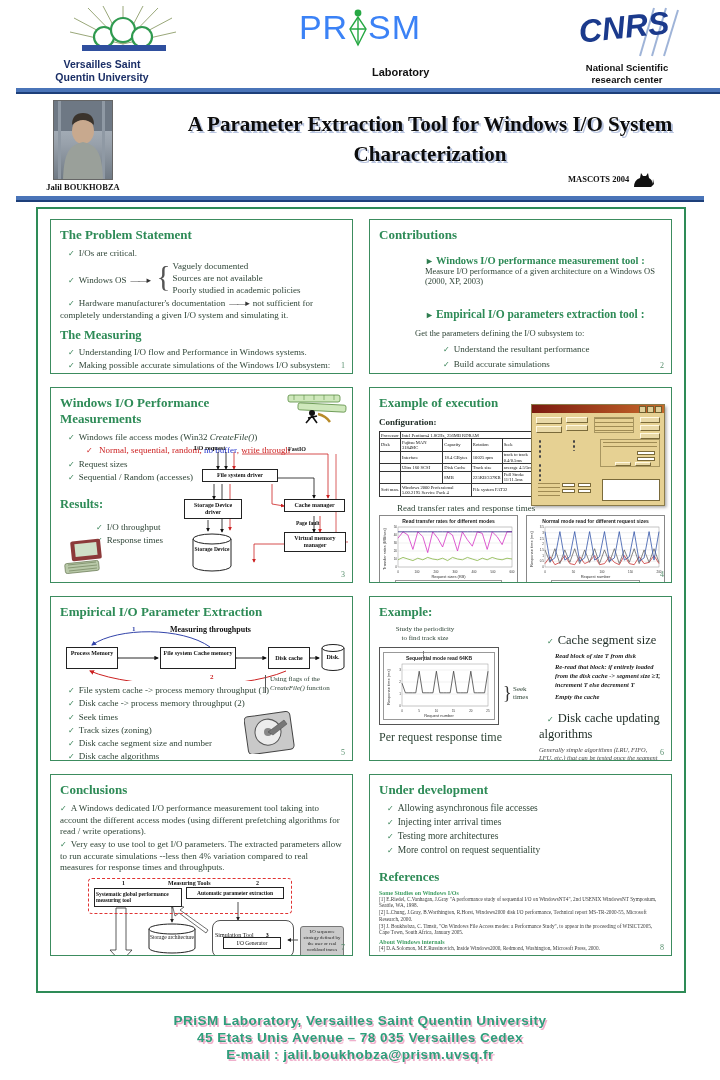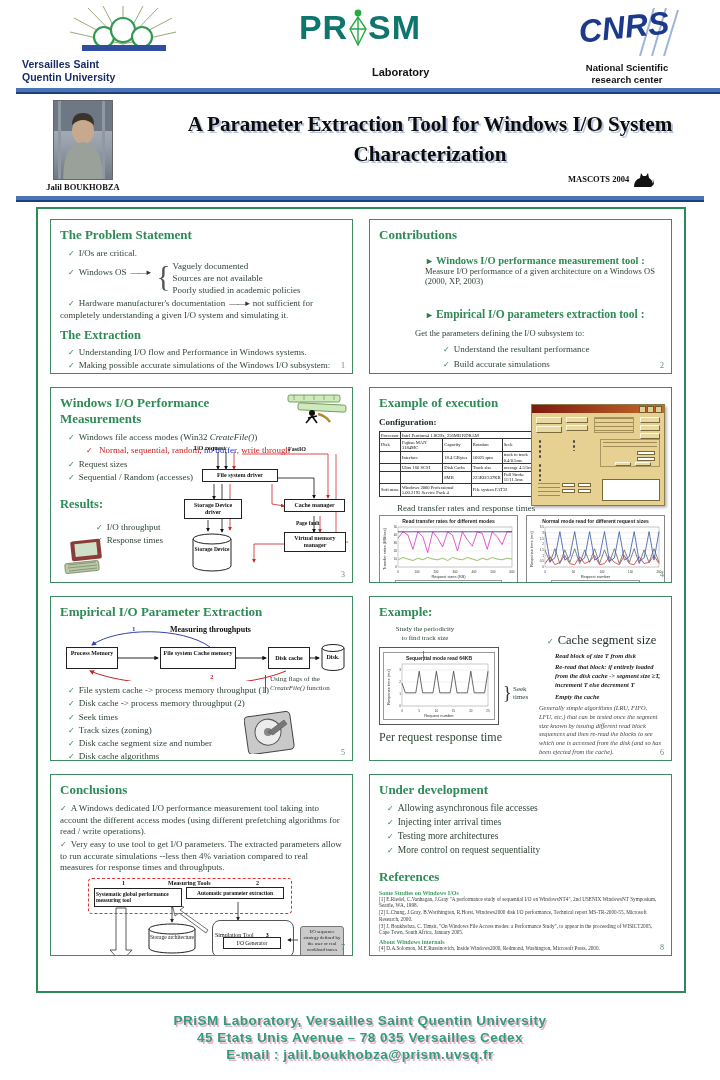--- a/index.html
+++ b/index.html
@@ -1,25 +1,25 @@
 <!DOCTYPE html>
 <html><head>
 <meta charset="utf-8">
 <style>
   html,body{margin:0;padding:0;width:720px;height:1080px;background:#fff;overflow:hidden;
             font-family:"Liberation Serif",serif;}
   .abs{position:absolute;}
   
   #hdr{position:absolute;left:0;top:0;width:720px;height:92px;}
-  .uni-name{position:absolute;left:22px;top:58px;width:160px;text-align:left;
+  .uni-name{position:absolute;left:22px;top:58px;width:160px;text-align:center;
             font-family:"Liberation Sans",sans-serif;font-weight:bold;font-size:10.5px;
             color:#1a2e66;line-height:1.25;}
   #prism-wrap{position:absolute;left:240px;top:8px;width:240px;text-align:center;}
-  .prism-word{font-family:"Liberation Sans",sans-serif;font-weight:bold;font-size:34px;
-              color:#0f766e;letter-spacing:1px;display:inline-flex;align-items:flex-start;}
+  .prism-word{font-family:"Liberation Sans",sans-serif;font-weight:normal;font-size:34px;
+              color:#3b82f6;letter-spacing:1px;display:inline-flex;align-items:flex-start;}
   .prism-lab{position:absolute;left:372px;top:66px;font-family:"Liberation Sans",sans-serif;
              font-weight:bold;font-size:11px;color:#111;}
   .cnrs-txt{position:absolute;left:552px;top:62px;width:150px;text-align:center;
             font-family:"Liberation Sans",sans-serif;font-weight:bold;font-size:9.5px;
             color:#111;line-height:1.25;}
   .bar{position:absolute;left:16px;right:0;height:4px;background:#4a74b8;border-bottom:2px solid #1d3f79;}
   
   #photo{position:absolute;left:53px;top:100px;width:58px;height:78px;border:1px solid #666;
          background:linear-gradient(180deg,#b9c2cc 0%,#98a1ab 55%,#707a85 100%);overflow:hidden;}
   .author{position:absolute;left:18px;top:182px;width:130px;text-align:center;font-weight:bold;
@@ -180,30 +180,30 @@
 </div>
 
 <div class="bar" style="top:196px;right:16px"></div>
 
 <div id="main">
 
   <section class="panel">
     <h2 class="ph">The Problem Statement</h2>
     <p class="chk"><span class="ck">✓</span><span>I/Os are critical.</span></p>
     <div class="p1-os">
-      <p class="chk" style="margin-top:6px"><span class="ck">✓</span><span>Windows OS</span><span class="arr">——▸</span></p>
+      <p class="chk" style="margin-top:14px"><span class="ck">✓</span><span>Windows OS</span><span class="arr">——▸</span></p>
       <span class="brace">{</span>
       <div class="bracelist">
         <div>Vaguely documented</div>
         <div>Sources are not available</div>
         <div>Poorly studied in academic policies</div>
       </div>
     </div>
     <p class="chk"><span class="ck">✓</span><span>Hardware manufacturer's documentation</span><span class="arr">——▸</span><span>not sufficient for completely understanding a given I/O system and simulating it.</span></p>
-    <h2 class="ph2">The Extraction</h2>
+    <h2 class="ph2">The Measuring</h2>
     <p class="chk"><span class="ck">✓</span><span>Understanding I/O flow and Performance in Windows systems.</span></p>
     <p class="chk"><span class="ck">✓</span><span>Making possible accurate simulations of the Windows I/O subsystem:</span></p>
     <p class="chk" style="margin-left:90px">From the application -&gt; Disk mechanical movements</p>
     <span class="pagenum">1</span>
   </section>
 
   <section class="panel">
     <h2 class="ph">Contributions</h2>
     <p class="p2txt" style="margin:12px 4px 0 46px">
       <span class="tri">►</span><span class="gt1">Windows I/O performance measurement tool :</span><span> Measure I/O performance of a given architecture on a Windows OS (2000,  XP, 2003)</span>
@@ -562,20 +562,21 @@
         <div class="cap9" style="margin-top:5px;font-size:12px">Per request response time</div>
       </div>
 
       <div style="flex:1;padding-left:22px">
         <p class="chk p6big" style="margin-top:8px"><span class="ck">✓</span><span>Cache segment size</span></p>
         <div style="margin-left:16px">
           <div class="p6small">Read block of size T from disk</div>
           <div class="p6small">Re-read that block: if entirely loaded from the disk cache -&gt; segment size ≥T, increment T else decrement T</div>
           <div class="p6small">Empty the cache</div>
         </div>
+        <p class="chk p6big" style="margin-top:10px"><span class="ck">✓</span><span>Disk cache updating algorithms</span></p>
         <div class="p6para">Generally simple algorithms (LRU, FIFO, LFU, etc.) that can be tested once the segment size known by issuing different read block sequences and then re-read the blocks to see which one is accessed from the disk (and so has been ejected from the cache).</div>
       </div>
     </div>
     <span class="pagenum">6</span>
   </section>
 
   <section class="panel">
     <h2 class="ph">Conclusions</h2>
     <p class="p7par"><span class="ck" style="margin-left:0">✓</span><span>A Windows dedicated I/O performance measurement  tool taking into account  the different access modes (using different prefetching algorithms for read / write operations).</span></p>
     <p class="p7par"><span class="ck" style="margin-left:0">✓</span><span>Very easy to use tool to get I/O parameters. The extracted  parameters allow to run accurate  simulations --less then 4% variation compared to real measures for response  times and throughputs.</span></p>

